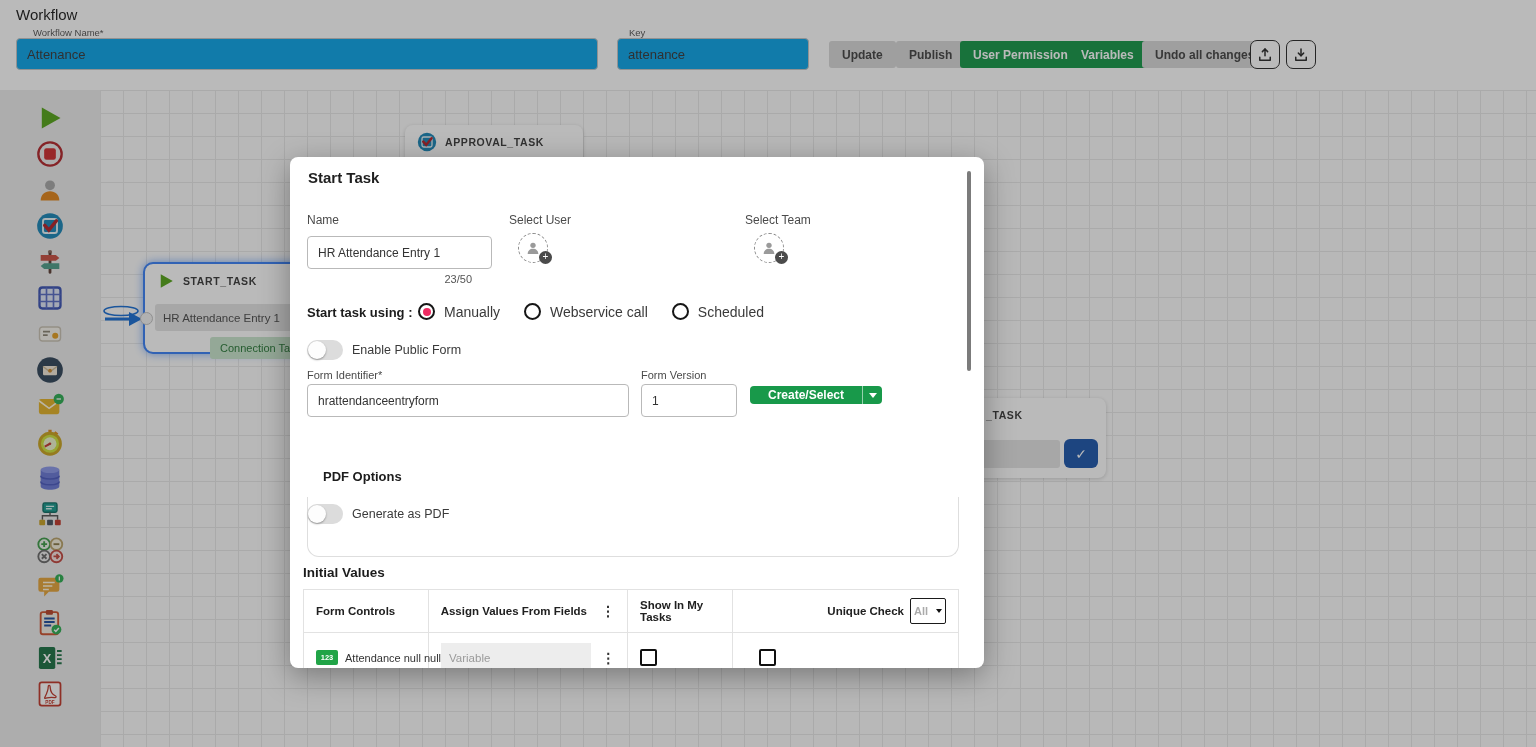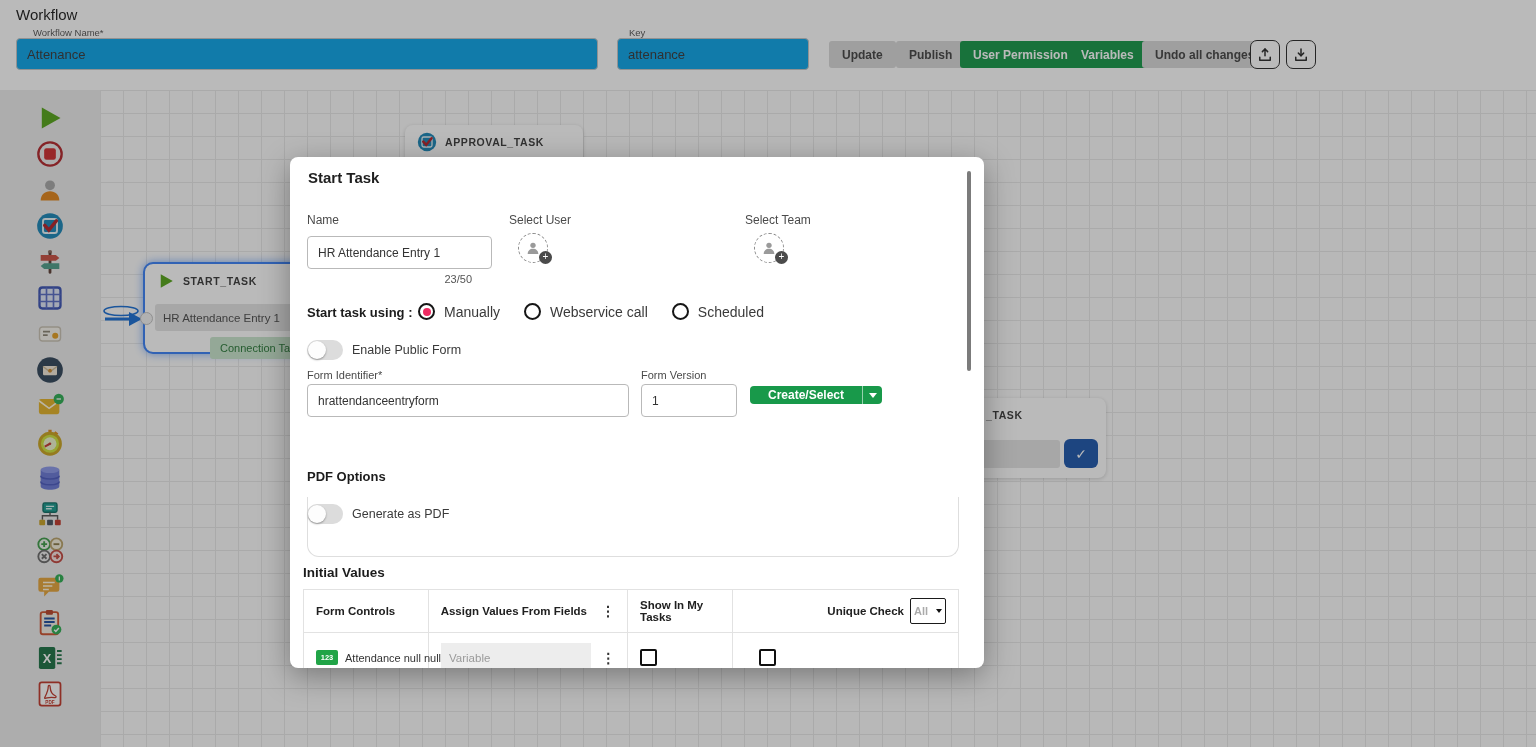--- a/index.html
+++ b/index.html
@@ -362,21 +362,21 @@
   <input class="m-input" style="left: 351px; top: 227px; width: 96px; height: 33px;" value="1">
 
   <div class="split-btn">
     <span class="split-main">Create/Select</span>
     <span class="split-sep"></span>
     <span class="split-caret">
         <span class="caret-down"></span>
       </span>
   </div>
 
-  <span class="section-title" style="left:17px; top:312px;">PDF Options</span>
+  <span class="section-title" style="left:33px; top:312px;">PDF Options</span>
   <div class="toggle" style="left:17px; top:347px;"></div>
   <span class="toggle-label" style="left:62px; top:350px;">Generate as PDF</span>
 
   <span class="section-title" style="left:13px; top:408px; font-size:13.5px;">Initial Values</span>
 
   <div class="iv-table">
     <div class="iv-row head">
       <div class="iv-cell c1">Form Controls</div>
       <div class="iv-cell c2">
         <span>Assign Values From Fields</span>

